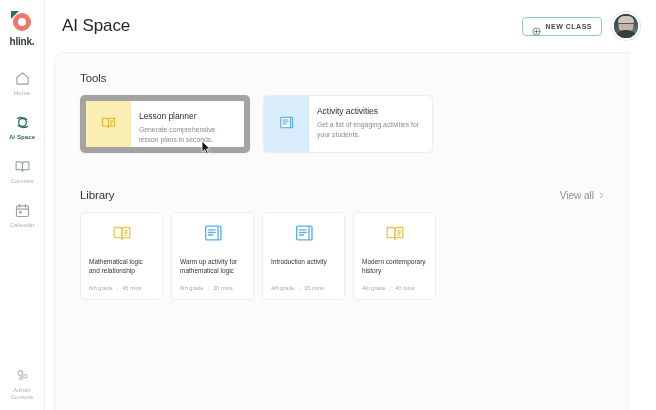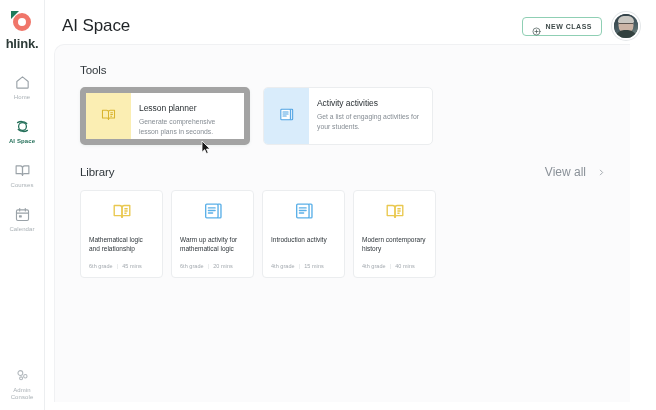--- a/index.html
+++ b/index.html
@@ -28,21 +28,21 @@
     width: 18px; height: 18px; border-radius: 50%;
     border: 5px solid #f0766a; background: #ffffff;
   }
   .brand-tri {
     position: absolute; left: 0px; top: 0px;
     width: 0; height: 0;
     border-left: 8px solid #1e7a5a;
     border-bottom: 8px solid transparent;
   }
   .brand-name {
-    margin-top: 3px; font-size: 13px; font-weight: bold;
+    margin-top: 3px; font-size: 10px; font-weight: bold;
     color: #2d3b38; letter-spacing: -0.2px;
   }
 
   .nav { margin-top: 16px; width: 100%; display: flex; flex-direction: column; align-items: center; }
   .nav-item {
     width: 100%; padding: 7px 0 5px 0;
     display: flex; flex-direction: column; align-items: center;
     cursor: pointer;
     margin-bottom: 5px;
   }
@@ -106,39 +106,39 @@
     border-top: 1px solid #5c5550;
   }
   .av-body {
     position: absolute; left: 50%; bottom: -2px; transform: translateX(-50%);
     width: 22px; height: 10px; border-radius: 9px 9px 0 0;
     background: #33413f;
   }
 
   
   .panel {
-    position: absolute; left: 9px; top: 44px;
+    position: absolute; left: 9px; top: 52px;
     width: 576px; height: 358px;
     background: #fbfbfc;
     border-radius: 10px 0 0 0;
     border-top: 1px solid #f0f1f3;
     border-left: 1px solid #f0f1f3;
     overflow: hidden;
   }
   .panel-inner { padding: 19px 25px 0 25px; }
 
   .section-head {
     display: flex; align-items: baseline; margin-bottom: 11px;
   }
   .section-title {
     font-size: 11.5px; color: #30373c; letter-spacing: -0.1px;
   }
   .view-all {
-    margin-left: auto; display: flex; align-items: center; gap: 12px;
-    font-size: 12px; color: #8a9198; cursor: pointer;
+    margin-left: auto; display: flex; align-items: center; gap: 4px;
+    font-size: 10px; color: #8a9198; cursor: pointer;
   }
   .chev { display: block; }
 
   
   .tools-row { display: flex; gap: 13px; }
   .tool-card {
     width: 170px; height: 58px;
     display: flex; align-items: stretch;
     background: #ffffff;
     border: 1px solid #ebedef;
@@ -158,21 +158,21 @@
   .tool-ico-wrap.blue { background: #d9ecfb; }
   .tool-body { flex: 1; padding: 10px 10px 0 8px; }
   .tool-name {
     font-size: 8.5px; color: #2a3034; margin-bottom: 4px; letter-spacing: -0.05px;
   }
   .tool-desc {
     font-size: 6.8px; color: #868d94; line-height: 1.5;
   }
 
   
-  .library-section { margin-top: 20px; }
+  .library-section { margin-top: 36px; }
   .lib-row { display: flex; gap: 8px; }
   .lib-card {
     width: 83px; height: 88px;
     background: #ffffff;
     border: 1px solid #ebedef;
     border-radius: 4px;
     display: flex; flex-direction: column;
     padding: 0 8px 8px 8px;
     cursor: pointer;
   }

